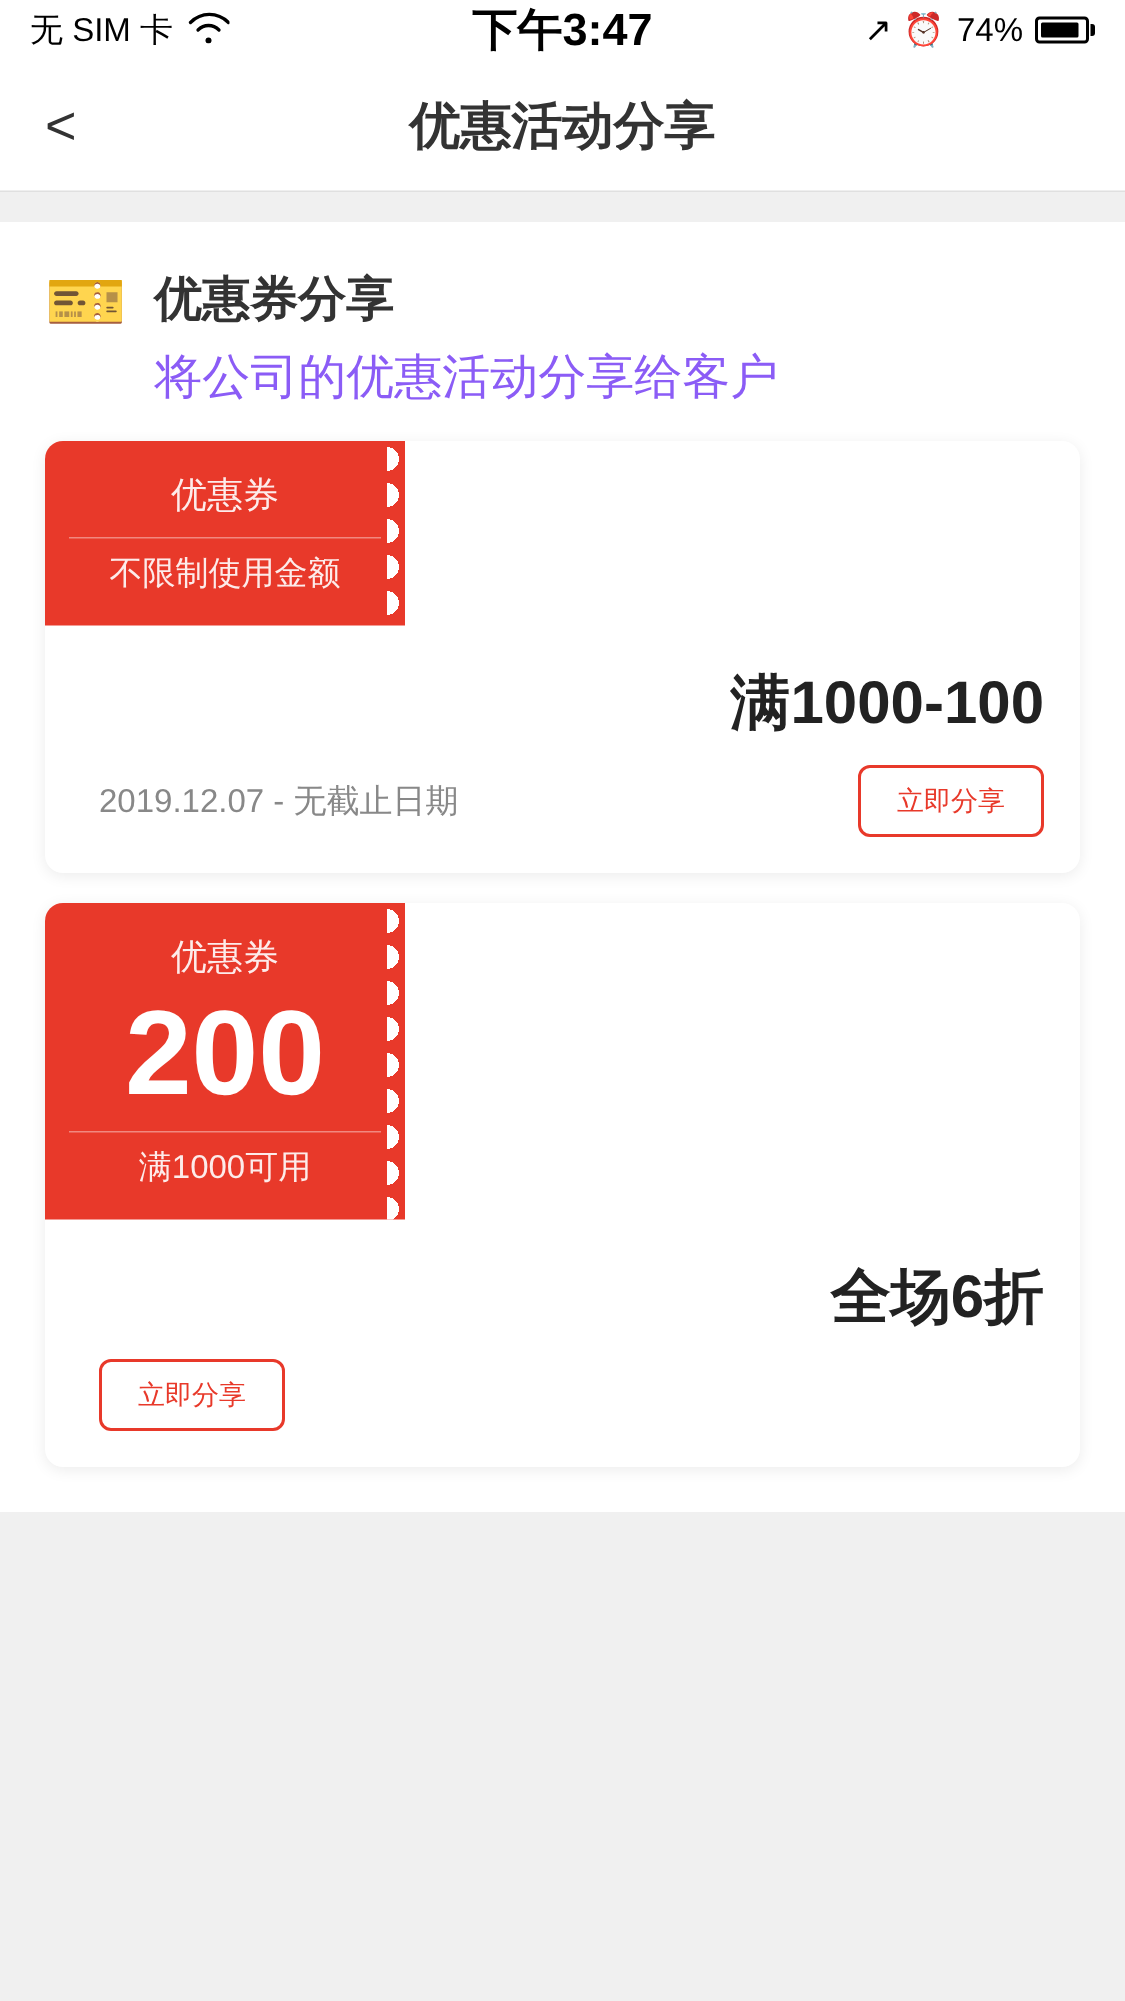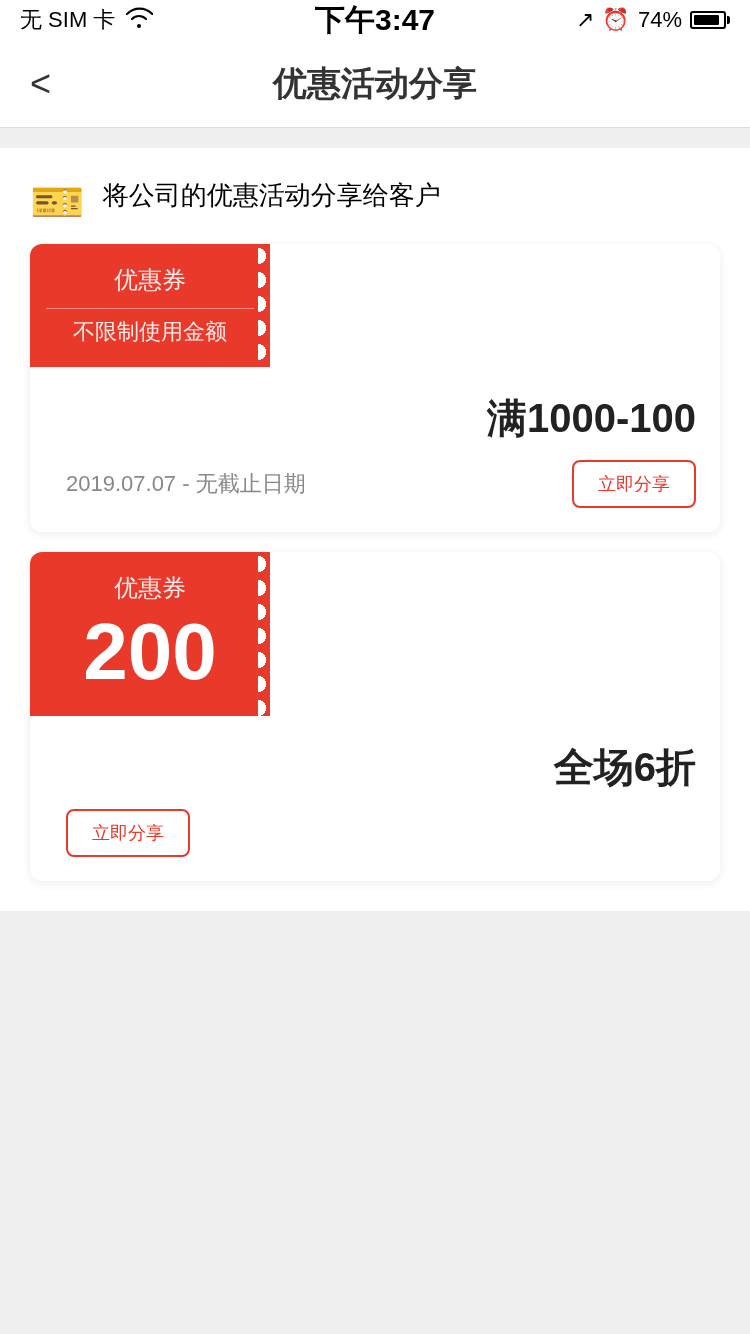--- a/index.html
+++ b/index.html
@@ -19,21 +19,21 @@
       background: #fff;
       display: flex;
       align-items: center;
       justify-content: space-between;
       padding: 0 20px;
       font-size: 24px;
       font-weight: 500;
     }
     .status-left {
       display: flex;
-      align-items: center;
+      align-items: flex-end;
       gap: 10px;
       font-size: 22px;
     }
     .status-center {
       font-size: 30px;
       font-weight: 600;
       position: absolute;
       left: 50%;
       transform: translateX(-50%);
     }
@@ -118,22 +118,22 @@
       display: flex;
       flex-direction: column;
       gap: 8px;
     }
     .section-title {
       font-size: 32px;
       font-weight: 600;
       color: #333;
     }
     .section-subtitle {
-      font-size: 26px;
-      color: #000000;
+      font-size: 32px;
+      color: #8b5cf6;
     }
 
     
     .coupon-list {
       background: #fff;
       padding: 0 30px 30px;
       display: flex;
       flex-direction: column;
       gap: 20px;
     }
@@ -275,44 +275,46 @@
 <div class="nav-bar">
   <span class="nav-back">&lt;</span>
   <span class="nav-title">优惠活动分享</span>
 </div>
 
 <div class="section-gap"></div>
 
 <div class="section-header">
   <span class="section-icon">🎫</span>
   <div class="section-text-group">
+    <span class="section-title">优惠券分享</span>
     <span class="section-subtitle">将公司的优惠活动分享给客户</span>
   </div>
 </div>
 
 <div class="coupon-list">
 
   <div class="coupon-card">
     <div class="coupon-left">
       <span class="coupon-label">优惠券</span>
       <span class="coupon-condition">不限制使用金额</span>
     </div>
     <div class="coupon-right">
       <span class="coupon-name">满1000-100</span>
       <div class="coupon-meta">
-        <span class="coupon-date">2019.07.07 - 无截止日期</span>
+        <span class="coupon-date">2019.12.07 - 无截止日期</span>
         <button class="share-btn">立即分享</button>
       </div>
     </div>
   </div>
 
   <div class="coupon-card">
     <div class="coupon-left">
       <span class="coupon-label">优惠券</span>
       <span class="coupon-amount">200</span>
+      <span class="coupon-condition">满1000可用</span>
     </div>
     <div class="coupon-right">
       <span class="coupon-name">全场6折</span>
       <div class="coupon-meta">
         <button class="share-btn">立即分享</button>
       </div>
     </div>
   </div>
 </div>
 

